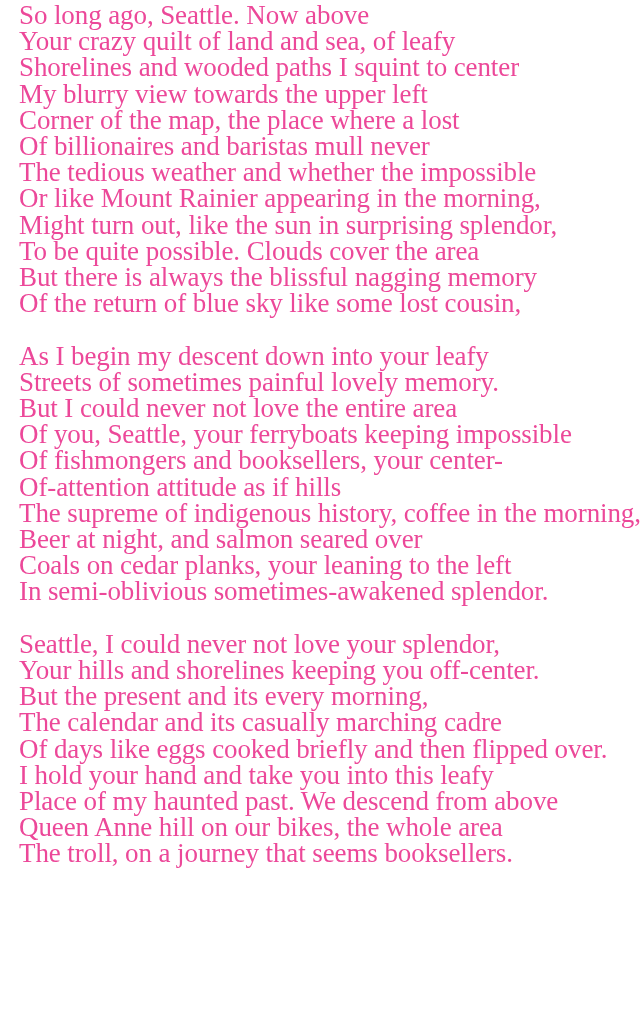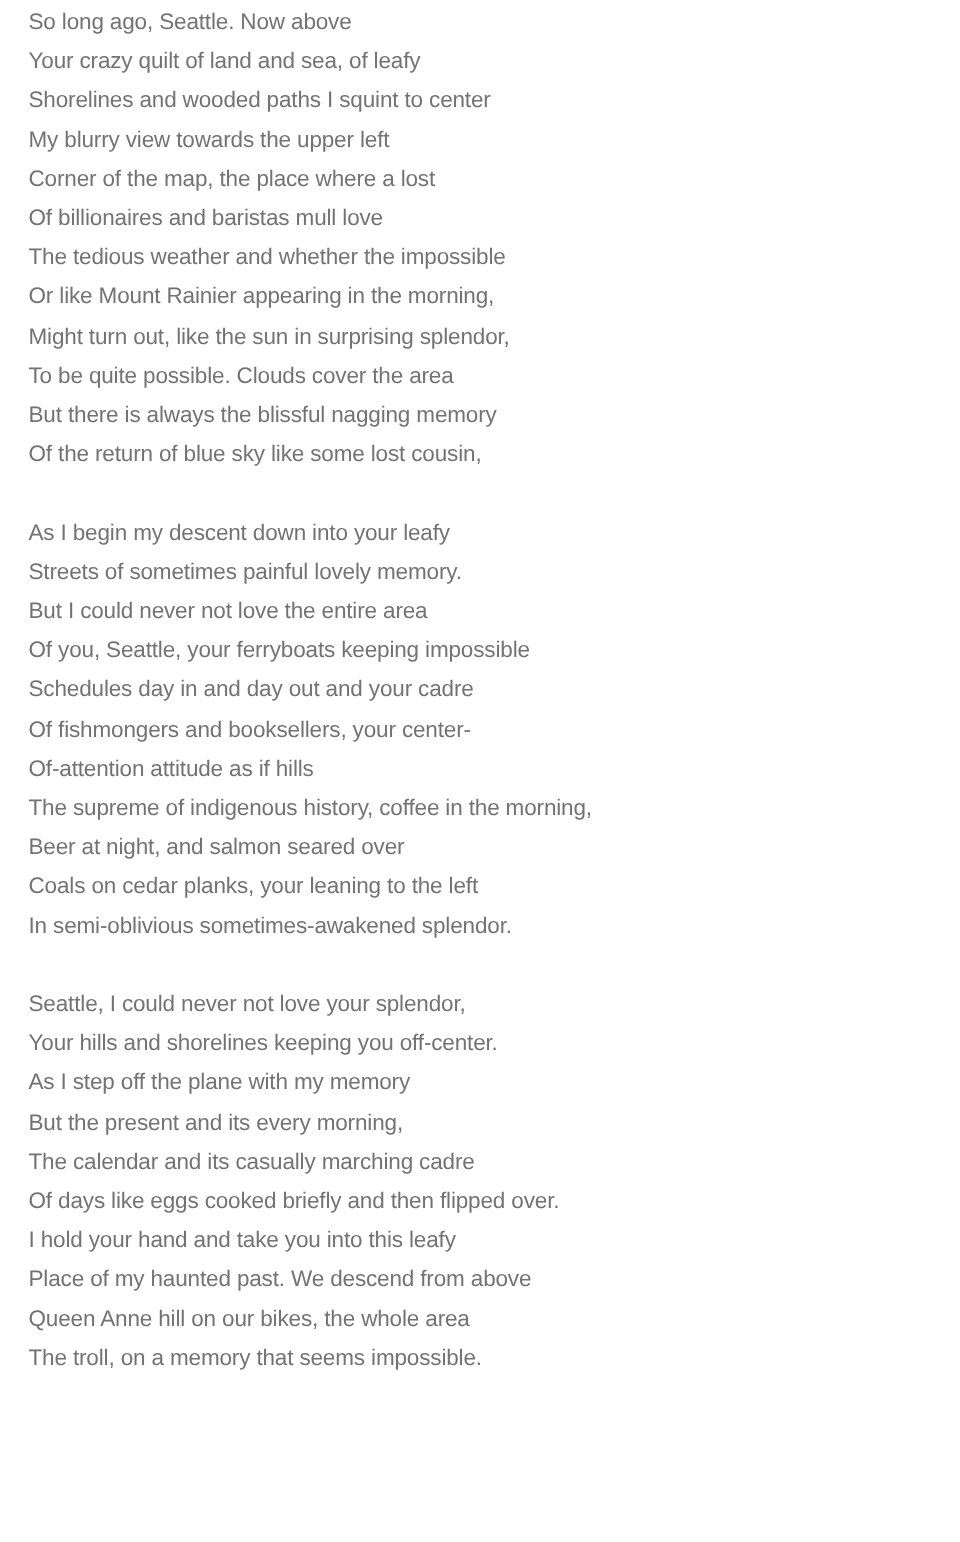--- a/index.html
+++ b/index.html
@@ -11,70 +11,68 @@
       width: 640px;
       height: 1028px;
       overflow: hidden;
       position: relative;
     }
     .poem {
       position: absolute;
       left: 19px;
       top: 2px;
       right: 0;
-      font-family: Liberation Sans, sans-serif;
-      font-size: 15px;
+      font-family: Liberation Serif, serif;
+      font-size: 27px;
       line-height: 26.2px;
-      color: #737373;
+      color: #ec4899;
       letter-spacing: -0.1px;
     }
     .stanza {
       margin: 0 0 26.2px 0;
     }
     .line {
       display: block;
       white-space: nowrap;
     }
   </style>
 </head>
 <body>
 
 <div class="poem">
   <div class="stanza">
     <span class="line">So long ago, Seattle. Now above</span>
     <span class="line">Your crazy quilt of land and sea, of leafy</span>
     <span class="line">Shorelines and wooded paths I squint to center</span>
     <span class="line">My blurry view towards the upper left</span>
     <span class="line">Corner of the map, the place where a lost</span>
-    <span class="line">Of billionaires and baristas mull love</span>
+    <span class="line">Of billionaires and baristas mull never</span>
     <span class="line">The tedious weather and whether the impossible</span>
     <span class="line">Or like Mount Rainier appearing in the morning,</span>
     <span class="line">Might turn out, like the sun in surprising splendor,</span>
     <span class="line">To be quite possible. Clouds cover the area</span>
     <span class="line">But there is always the blissful nagging memory</span>
     <span class="line">Of the return of blue sky like some lost cousin,</span>
   </div>
   <div class="stanza">
     <span class="line">As I begin my descent down into your leafy</span>
     <span class="line">Streets of sometimes painful lovely memory.</span>
     <span class="line">But I could never not love the entire area</span>
     <span class="line">Of you, Seattle, your ferryboats keeping impossible</span>
-    <span class="line">Schedules day in and day out and your cadre</span>
     <span class="line">Of fishmongers and booksellers, your center-</span>
     <span class="line">Of-attention attitude as if hills</span>
     <span class="line">The supreme of indigenous history, coffee in the morning,</span>
     <span class="line">Beer at night, and salmon seared over</span>
     <span class="line">Coals on cedar planks, your leaning to the left</span>
     <span class="line">In semi-oblivious sometimes-awakened splendor.</span>
   </div>
   <div class="stanza">
     <span class="line">Seattle, I could never not love your splendor,</span>
     <span class="line">Your hills and shorelines keeping you off-center.</span>
-    <span class="line">As I step off the plane with my memory</span>
     <span class="line">But the present and its every morning,</span>
     <span class="line">The calendar and its casually marching cadre</span>
     <span class="line">Of days like eggs cooked briefly and then flipped over.</span>
     <span class="line">I hold your hand and take you into this leafy</span>
     <span class="line">Place of my haunted past. We descend from above</span>
     <span class="line">Queen Anne hill on our bikes, the whole area</span>
-    <span class="line">The troll, on a memory that seems impossible.</span>
+    <span class="line">The troll, on a journey that seems booksellers.</span>
   </div>
 </div>
 
 </body></html>

